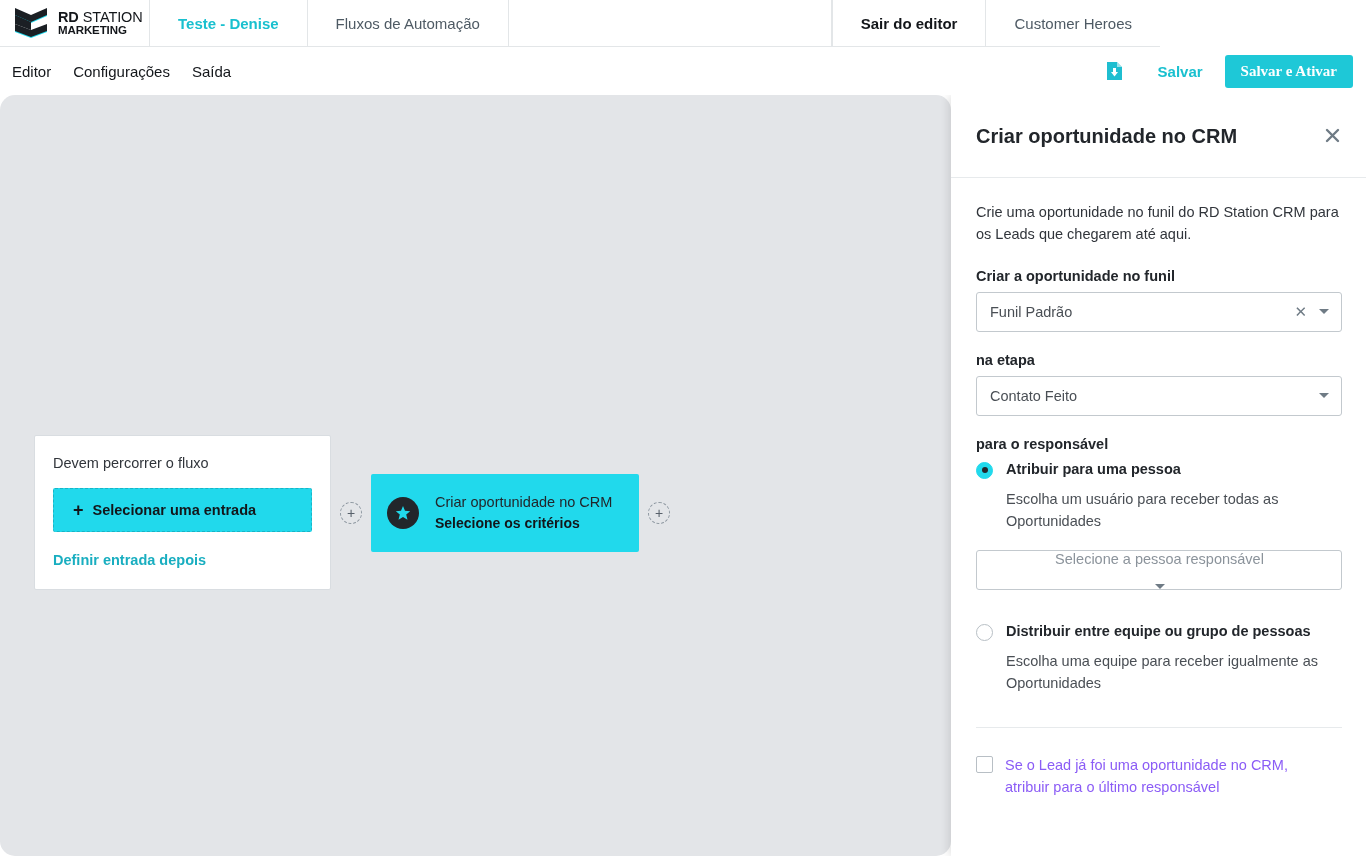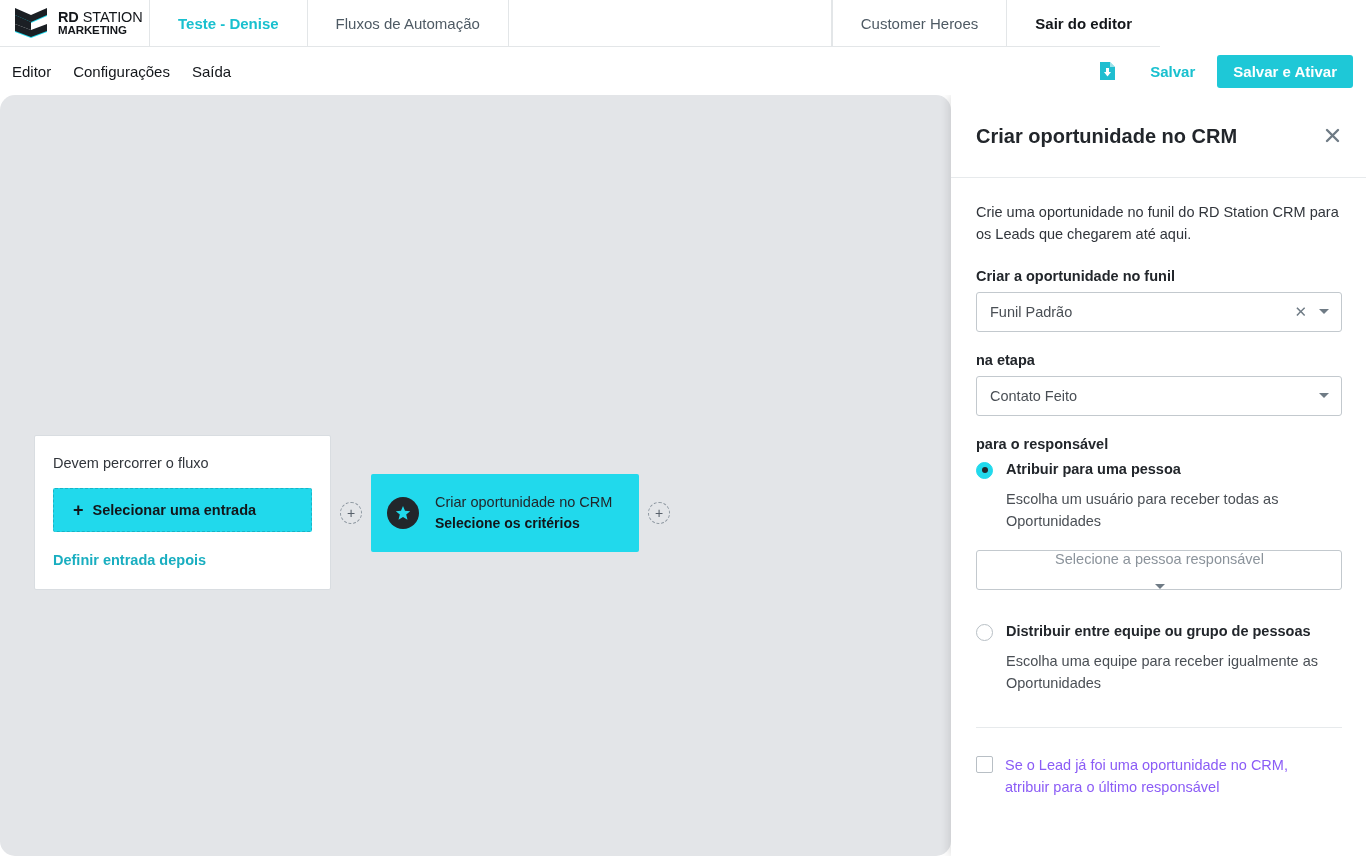--- a/index.html
+++ b/index.html
@@ -79,21 +79,21 @@
     background: none; border: none; cursor: pointer;
     padding: 0 22px; white-space: nowrap;
     font-family: inherit;
   }
   .primary-btn {
     background: #1ec8d7; color: #ffffff;
     font-size: 15px; font-weight: 700;
     border: none; border-radius: 3px;
     height: 33px; padding: 0 16px;
     cursor: pointer; white-space: nowrap;
-    font-family: Liberation Sans, sans-serif;
+    font-family: Liberation Serif, serif;
   }
 
   
   .canvas {
     position: absolute; top: 95px; left: 0;
     width: 951px; height: 761px;
     background: #e3e5e8;
     overflow: hidden;
     border-radius: 15px;
   }
@@ -261,22 +261,22 @@
       </svg>
       <span class="brand-text">
         <span class="brand-rd"><span>RD</span><span class="thin"> STATION</span></span>
         <span class="brand-sub">MARKETING</span>
       </span>
     </div>
 
     <div class="topnav-item active">Teste - Denise</div>
     <div class="topnav-item">Fluxos de Automação</div>
     <div class="topnav-spacer"></div>
+    <div class="topnav-item right bold">Sair do editor</div>
     <div class="topnav-item right">Customer Heroes</div>
-    <div class="topnav-item right bold">Sair do editor</div>
   </div>
 
   <div class="subbar">
     <div class="subnav">
       <span class="subnav-item">Editor</span>
       <span class="subnav-item">Configurações</span>
       <span class="subnav-item">Saída</span>
     </div>
     <div class="subbar-right">
       <button class="icon-btn">

